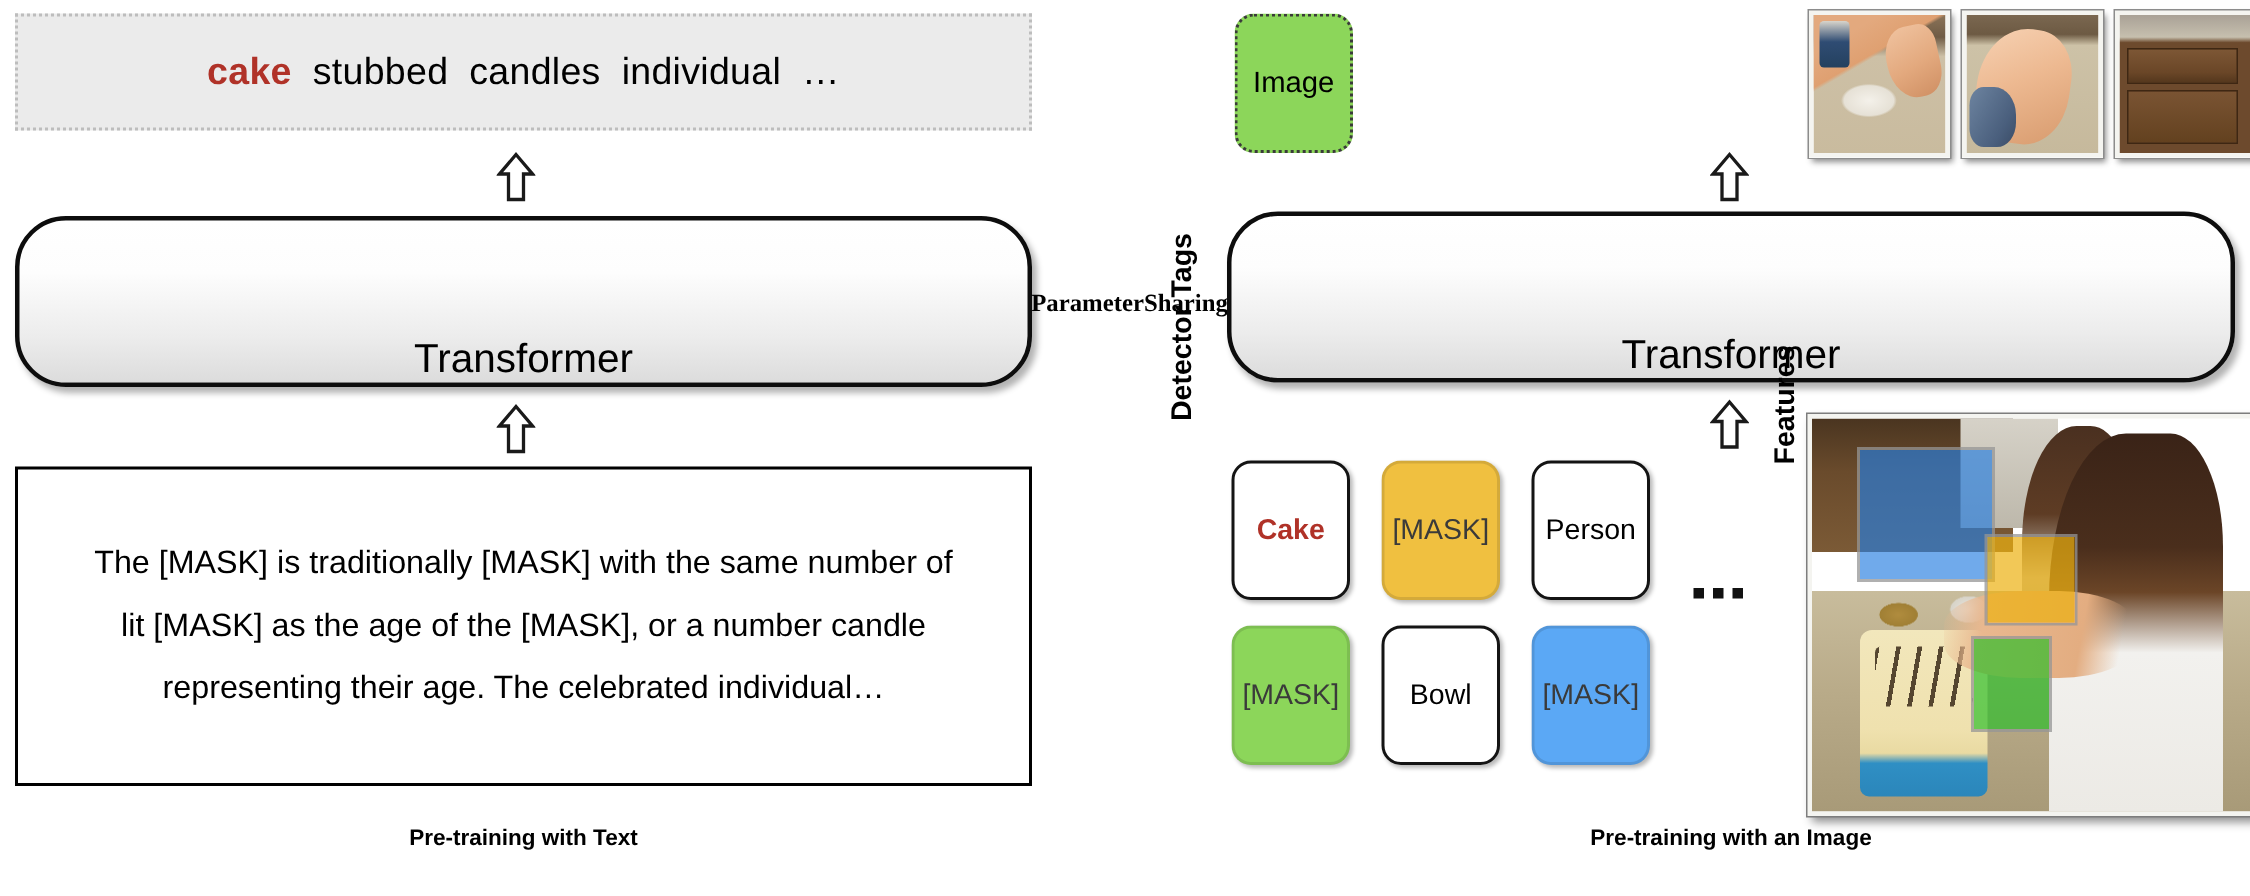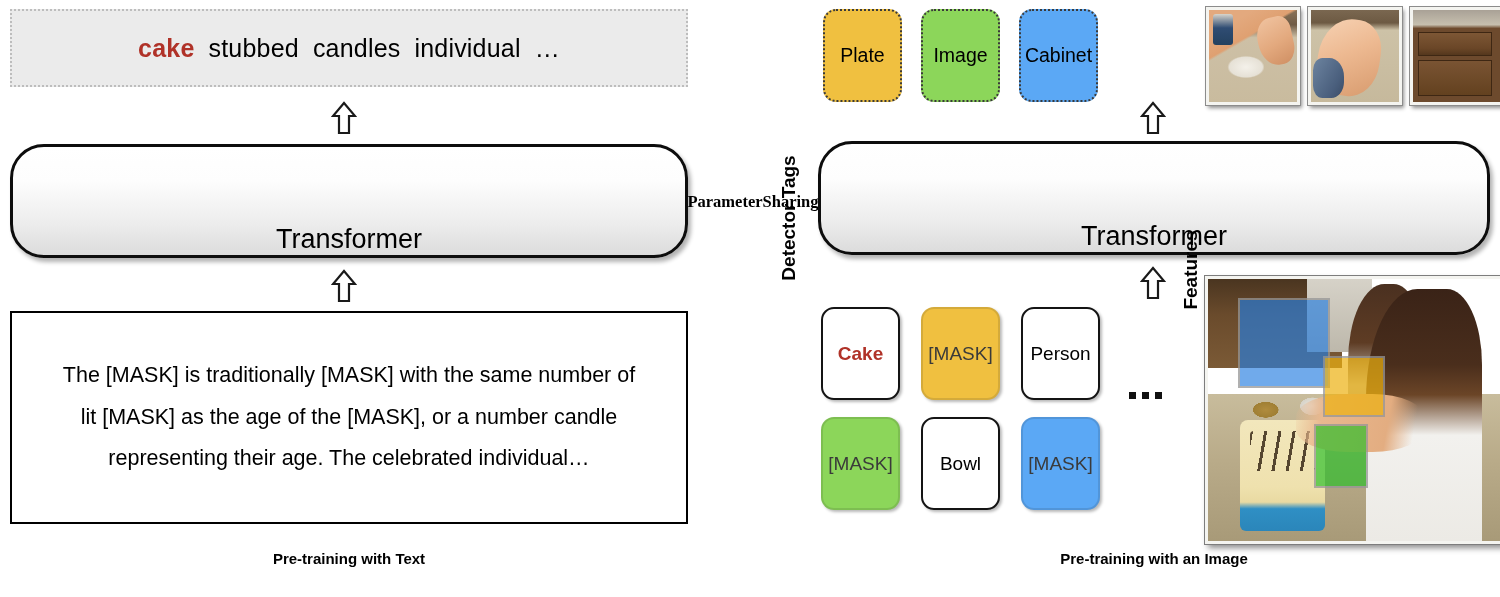--- a/index.html
+++ b/index.html
@@ -319,28 +319,22 @@
   <div class="ps-label">Parameter</div>
   <div class="ps-arrow">
     <svg viewBox="0 0 112 36">
       <path d="M2 18 L22 5 L22 13 L90 13 L90 5 L110 18 L90 31 L90 23 L22 23 L22 31 Z" fill="#ffffff" stroke="#0d0d0d" stroke-width="2.6" stroke-linejoin="miter"></path>
     </svg>
   </div>
   <div class="ps-label">Sharing</div>
 </div>
 
 <div class="abs" id="tag-preds">
-  <div class="tag-chip" style="background: rgb(240, 192, 64);">
-    <span>Plate</span>
-  </div>
   <div class="tag-chip" style="background: rgb(140, 214, 90);">
     <span>Image</span>
-  </div>
-  <div class="tag-chip" style="background: rgb(91, 168, 245);">
-    <span>Cabinet</span>
   </div>
 </div>
 
 <div class="abs" id="thumbs">
   <div class="thumb">
       <div class="ph ph-plate"></div>
     </div>
   <div class="thumb">
       <div class="ph ph-hand"></div>
     </div>

